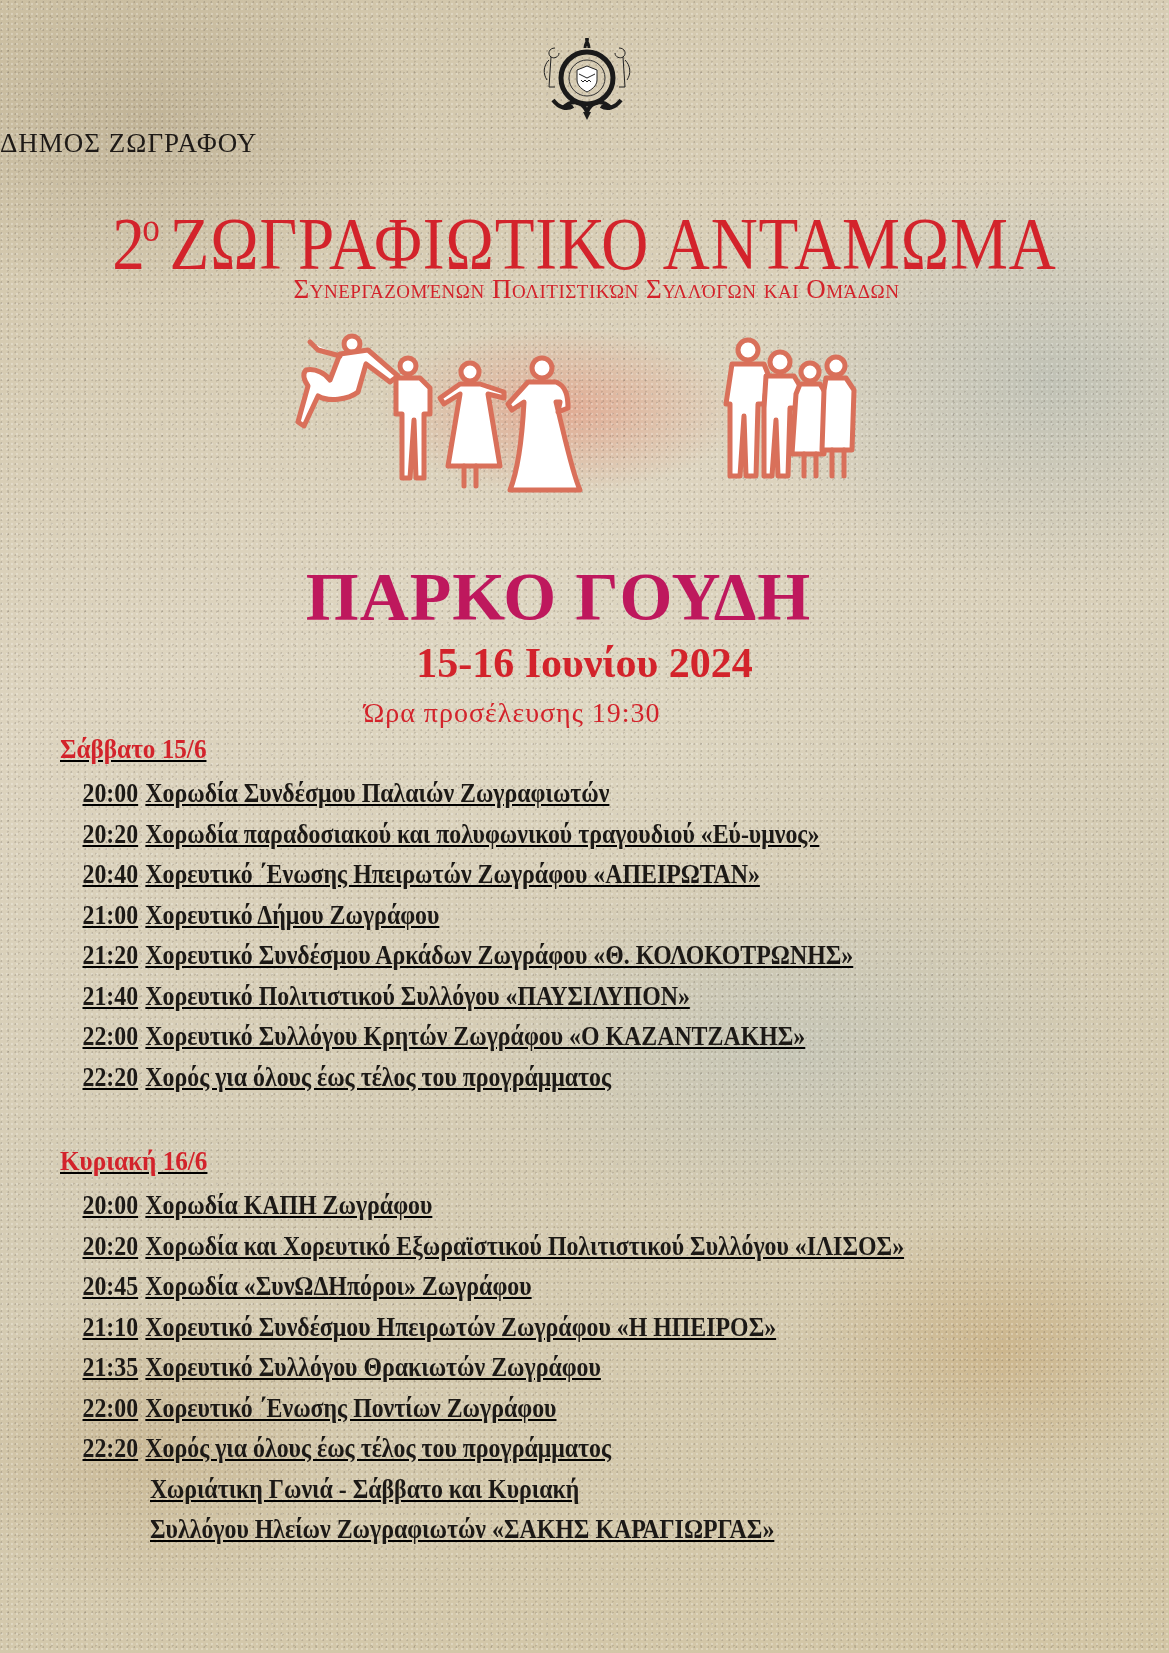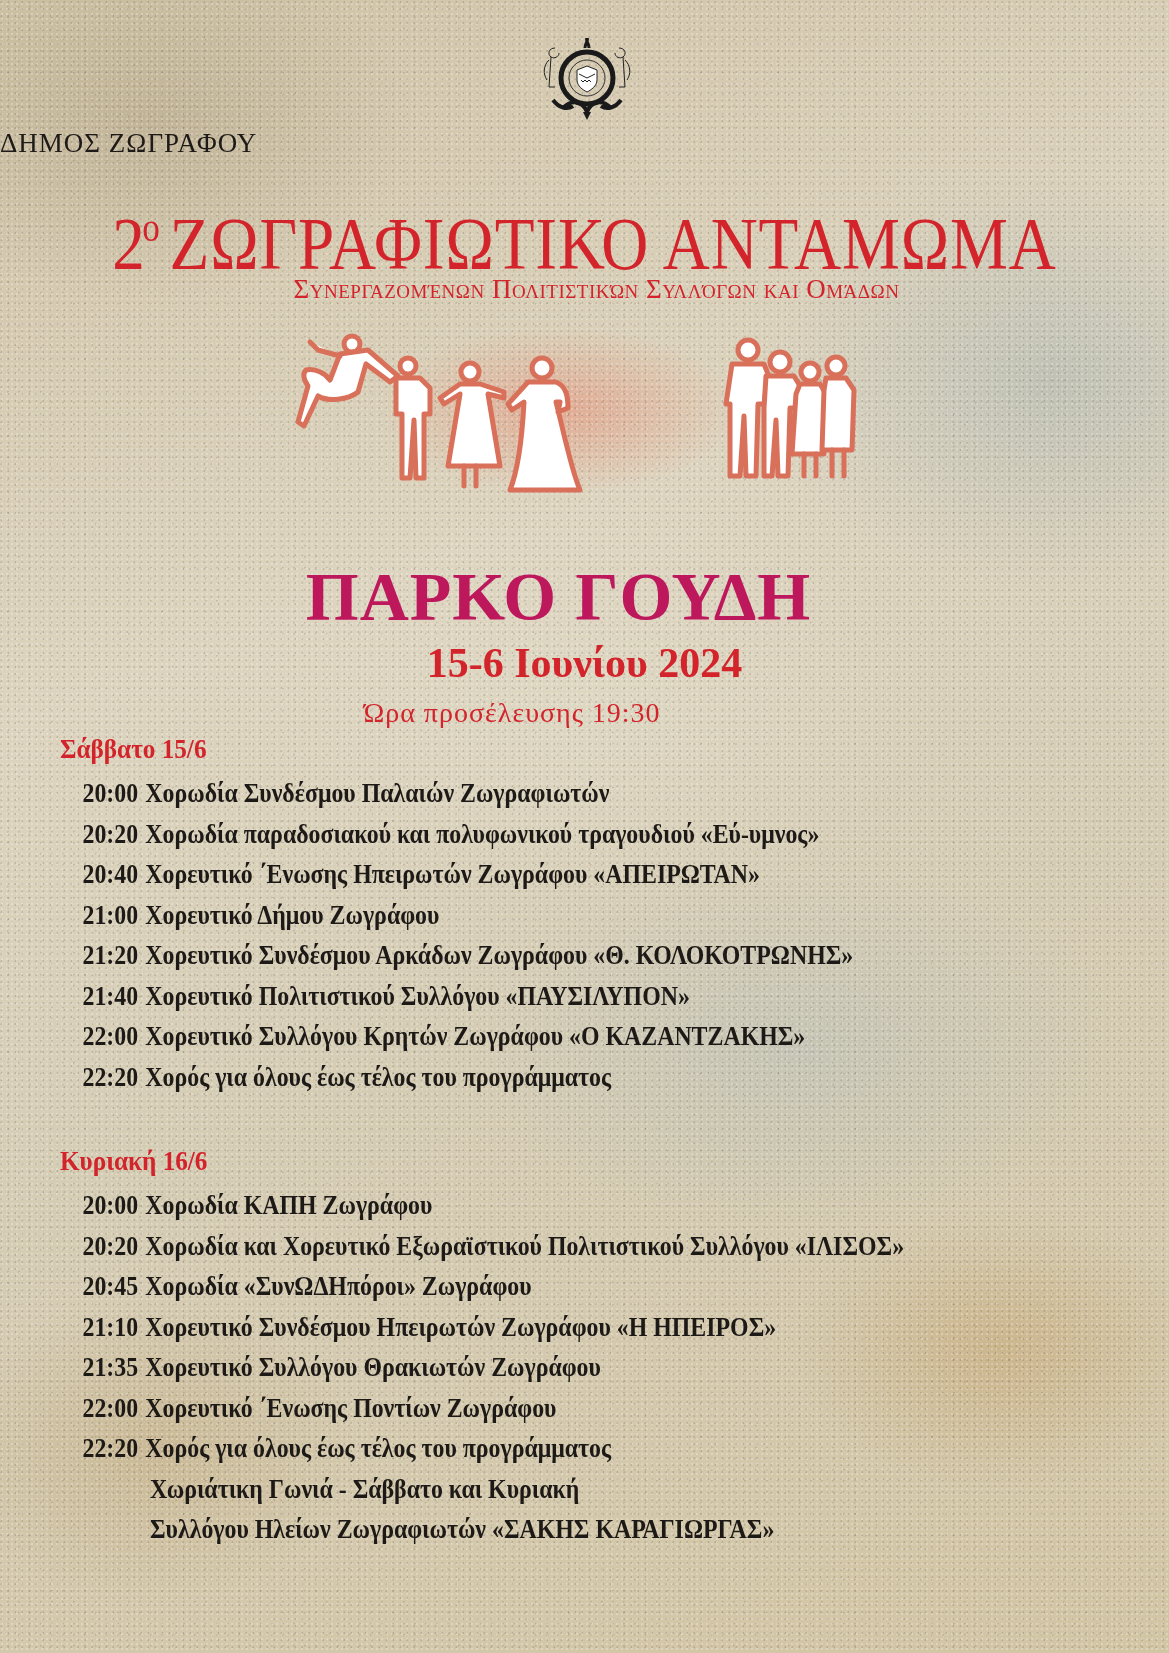--- a/index.html
+++ b/index.html
@@ -126,20 +126,21 @@
       font-size: 28px;
       line-height: 32px;
       color: #d3232b;
       letter-spacing: 1px;
     }
 
     
     .day {
       position: absolute;
       left: 60px;
+      text-decoration: underline;
     }
     .day-title {
       font-size: 28px;
       line-height: 32px;
       font-weight: bold;
       color: #d3232b;
       transform: scaleX(0.9);
       transform-origin: left;
       margin: 0;
     }
@@ -220,21 +221,21 @@
       <path d="M520 54 l20 0 l6 10 l-2 60 l-32 0 l4 -60 z"></path>
       <path d="M524 124 l0 22 M536 124 l0 22"></path>
       <circle cx="556" cy="36" r="9"></circle>
       <path d="M546 48 l20 0 l8 12 l-2 60 l-30 0 l2 -60 z"></path>
       <path d="M552 120 l0 26 M564 120 l0 26"></path>
     </g>
   </svg>
 </div>
 
 <div class="venue">ΠΑΡΚΟ ΓΟΥΔΗ</div>
-<div class="dates">15-6 Ιουνίου 2024</div>
+<div class="dates">15-16 Ιουνίου 2024</div>
 <div class="arrival">Ώρα προσέλευσης 19:30</div>
 
 <div class="day day-sat">
   <div class="day-title">Σάββατο 15/6</div>
   <div class="events">
     <div class="event">
         <span class="time">20:00</span>
         <span>Χορωδία Συνδέσμου Παλαιών Ζωγραφιωτών</span>
       </div>
     <div class="event">

